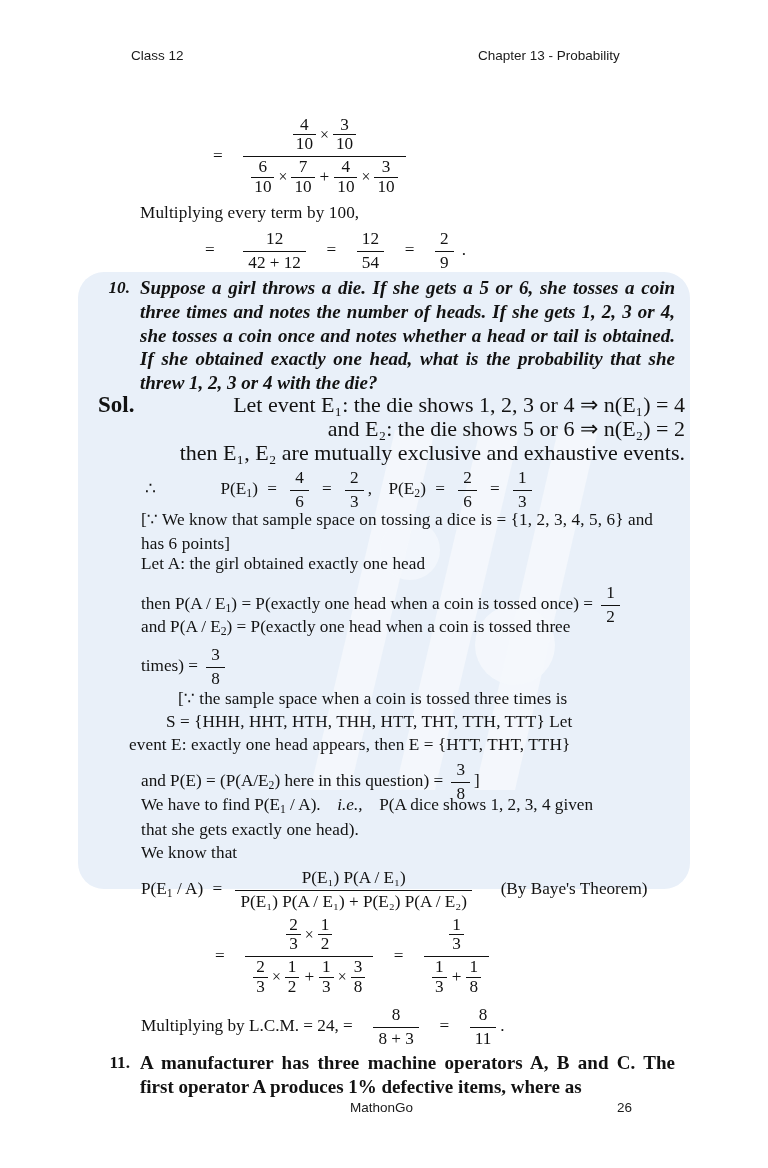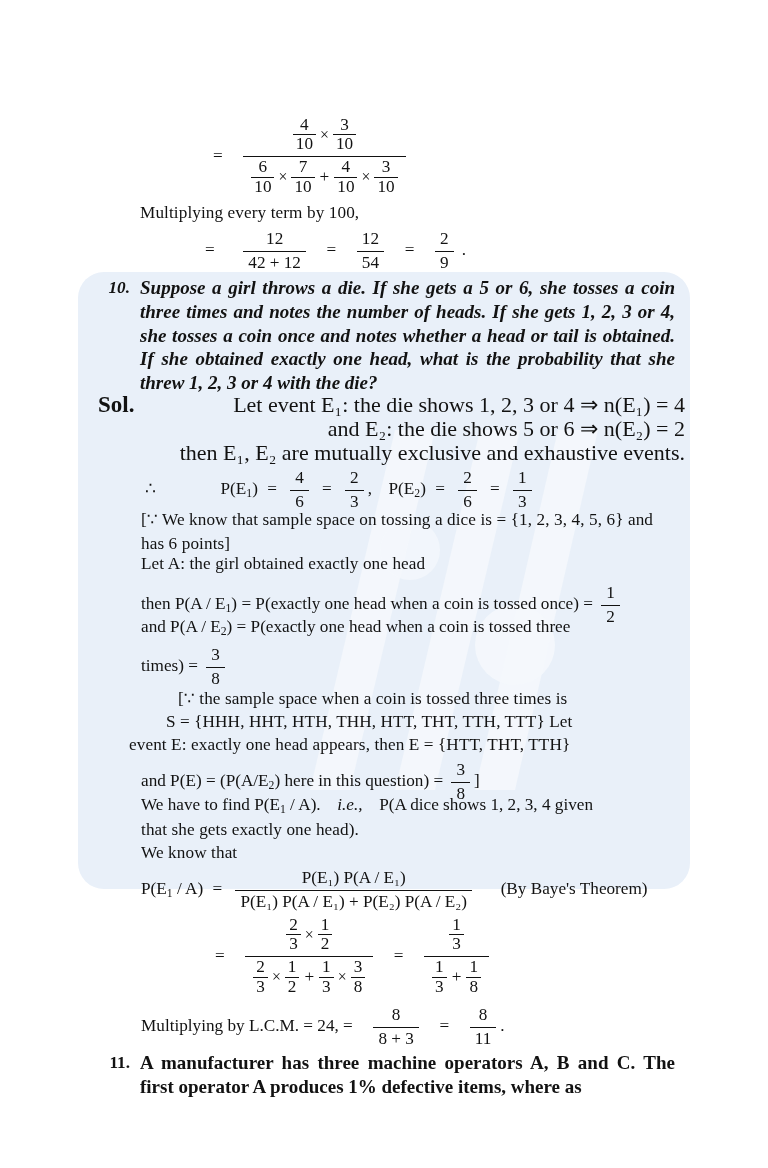--- a/index.html
+++ b/index.html
@@ -125,20 +125,24 @@
   <svg class="watermark" viewBox="0 0 300 360">
     <g fill="#ffffff" opacity="0.85">
       <polygon points="10,360 95,0 135,0 50,360"></polygon>
       <polygon points="95,360 180,0 220,0 135,360"></polygon>
       <polygon points="175,360 258,0 298,0 215,360"></polygon>
     </g>
     <circle cx="215" cy="215" r="40" fill="#ffffff" opacity="0.9"></circle>
     <circle cx="110" cy="120" r="30" fill="#ffffff" opacity="0.75"></circle>
   </svg>
 
+  <div class="runhead">
+    <span class="left">Class 12</span>
+    <span class="right">Chapter 13 - Probability</span>
+  </div>
 
   <div class="content">
 
     <div class="blk" style="left:213px;top:116px;">
       <span class="m">
         <span>=</span>
         <span class="sp1"></span>
         <span class="bigfrac">
           <span class="num">
             <span class="frac"><span class="num">4</span><span class="den">10</span></span><span class="times">×</span><span class="frac"><span class="num">3</span><span class="den">10</span></span>
@@ -307,14 +311,18 @@
       </span>
     </div>
 
     <div class="blk qrow" style="left:100px;top:1051px;width:580px;">
       <div class="qnum">11.</div>
       <div class="qbody" style="width:535px;">A manufacturer has three machine operators A, B and C. The first operator A produces 1% defective items, where as</div>
     </div>
 
   </div>
 
+  <div class="runfoot">
+    <span class="brand">MathonGo</span>
+    <span class="pageno">26</span>
+  </div>
 
 </div>
 
 </body></html>

